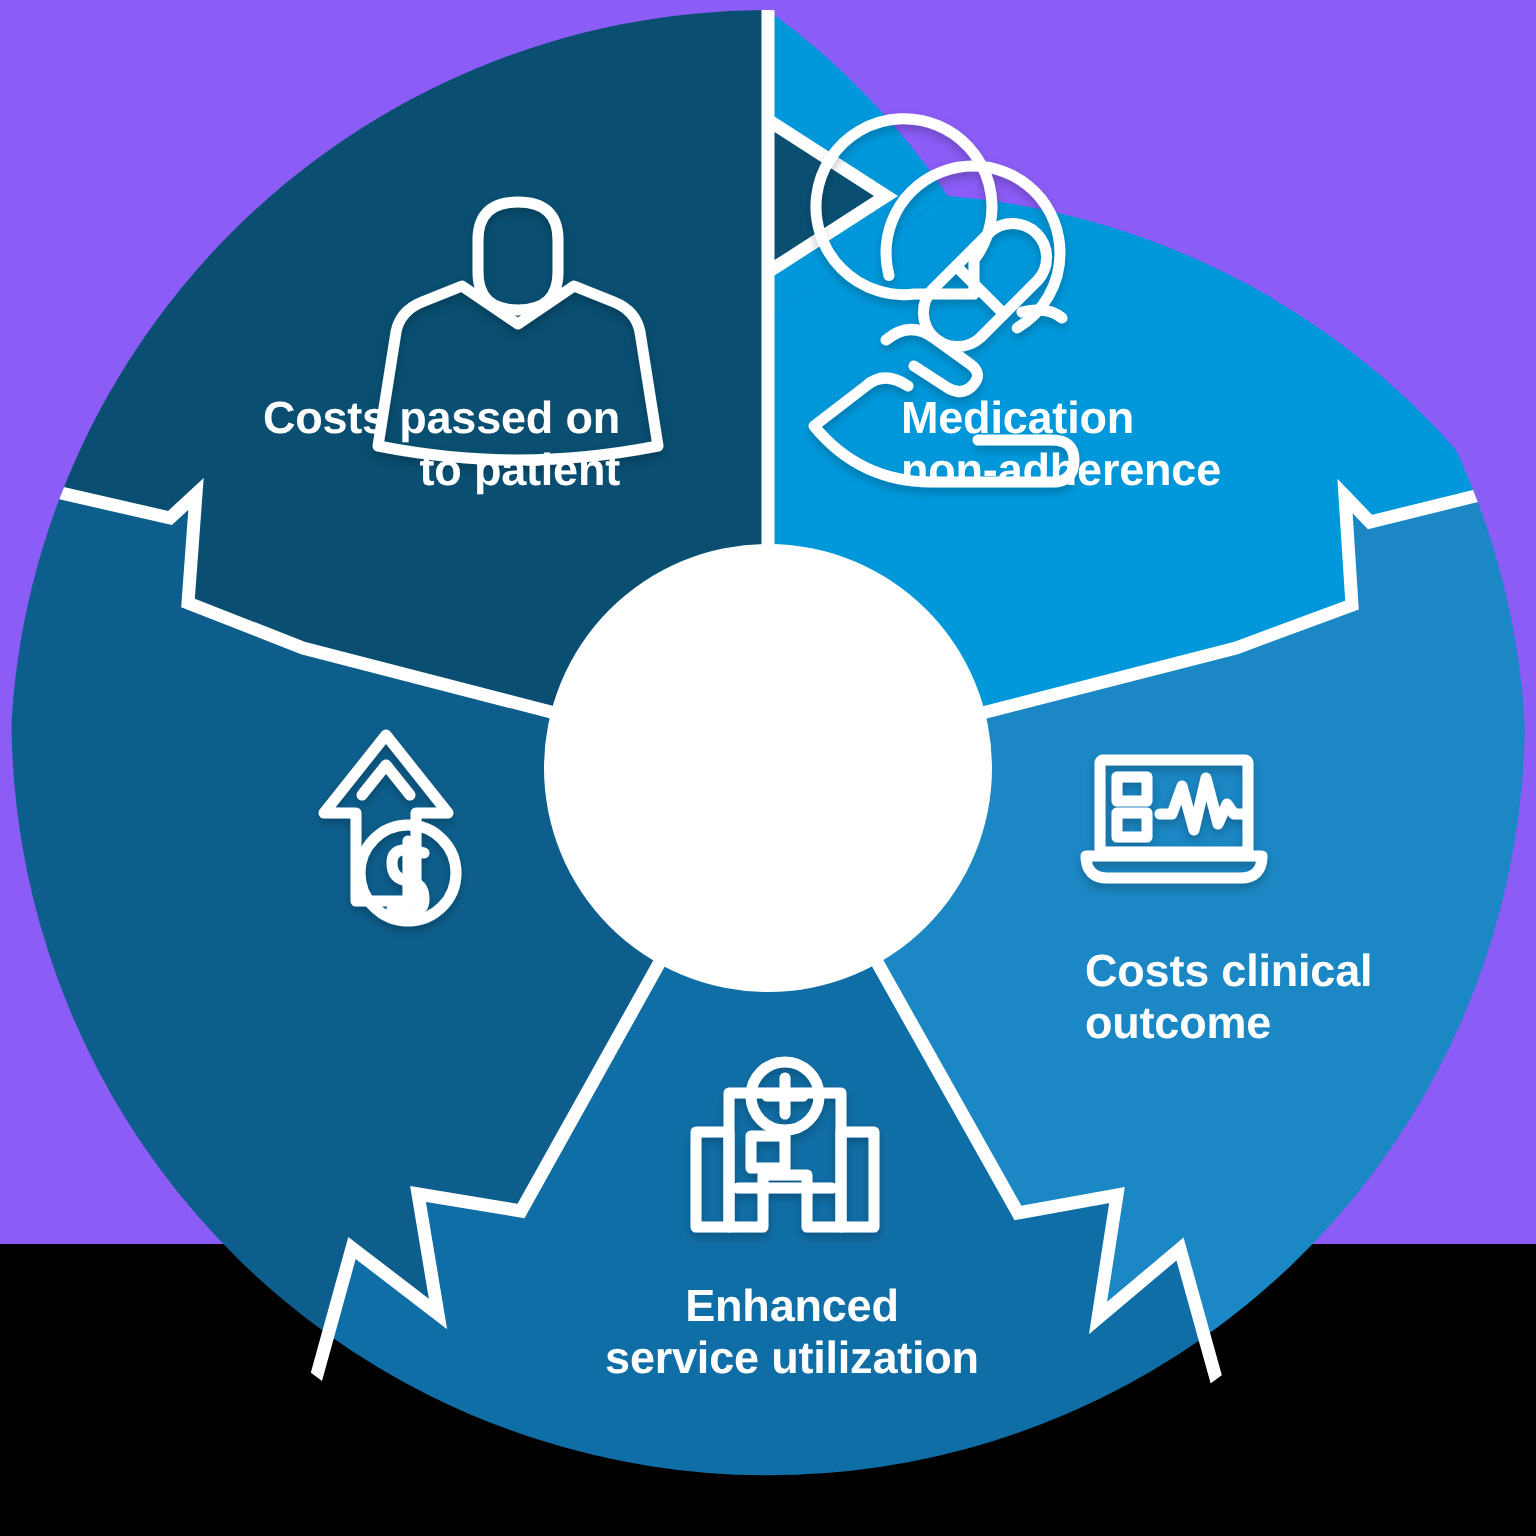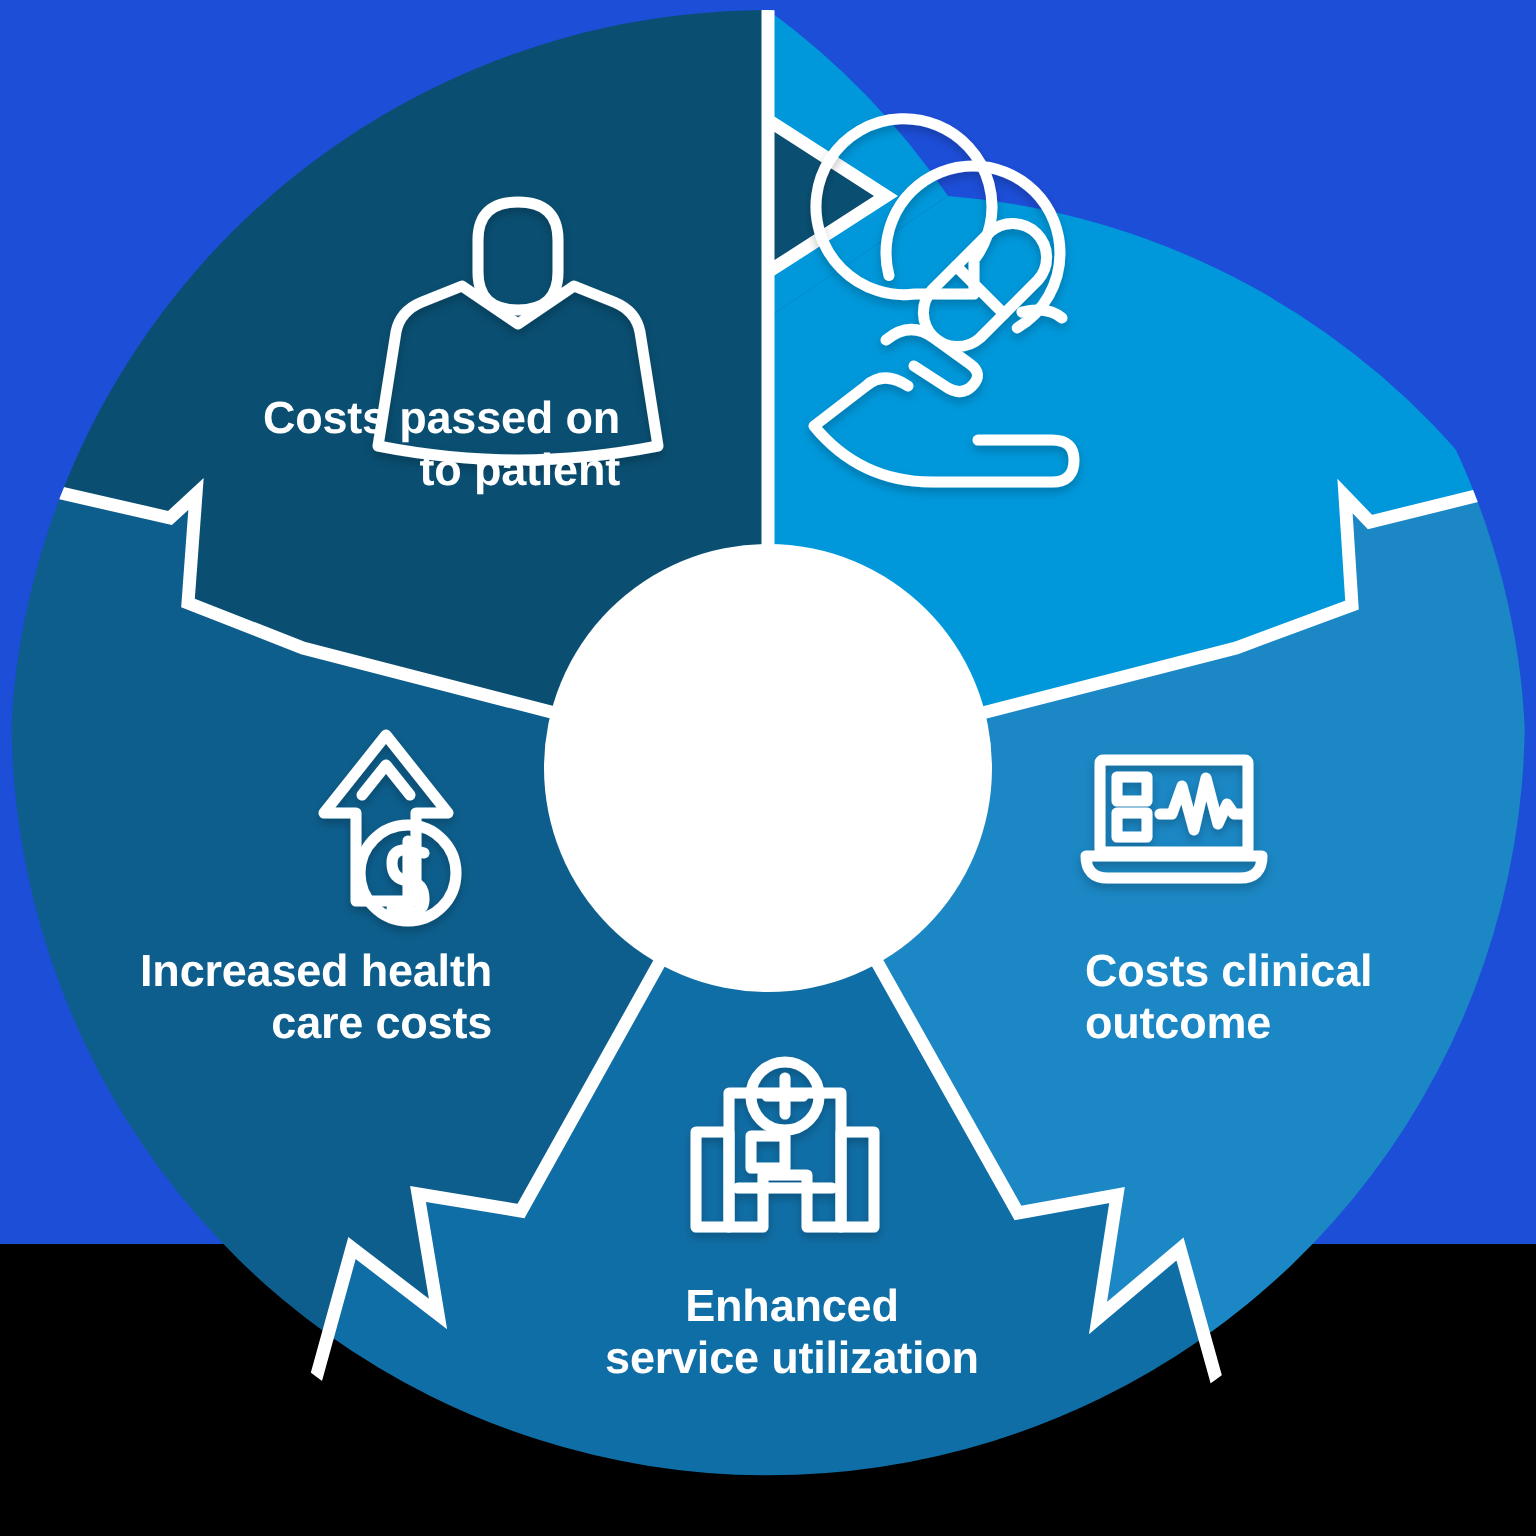--- a/index.html
+++ b/index.html
@@ -11,21 +11,21 @@
     height: 1536px;
     overflow: hidden;
   }
   body {
     font-family: "Liberation Sans", sans-serif;
   }
   #stage {
     position: relative;
     width: 1536px;
     height: 1244px;
-    background: #1d4ed8;
+    background: #8b5cf6;
   }
   svg#wheel {
     position: absolute;
     left: 0;
     top: 0;
     width: 1536px;
     height: 1536px;
     display: block;
   }
   .seg-label {
@@ -327,23 +327,23 @@
                  q 16 2 16 18
                  q 0 20 -32 10"></path>
         <path d="M 408 841 l 0 66"></path>
       </g>
     </g>
   </svg>
 
   <div class="seg-label" id="label-costs-passed">Costs passed on
 to patient</div>
 
-
-  <div class="seg-label" id="label-increased-costs">Increased health
-care costs</div>
+  <div class="seg-label" id="label-medication">Medication
+non-adherence</div>
+
 
   <div class="seg-label" id="label-poor-outcome">Costs clinical
 outcome</div>
 
   <div class="seg-label" id="label-enhanced-service">Enhanced
 service utilization</div>
 
 </div>
 
 </body></html>

